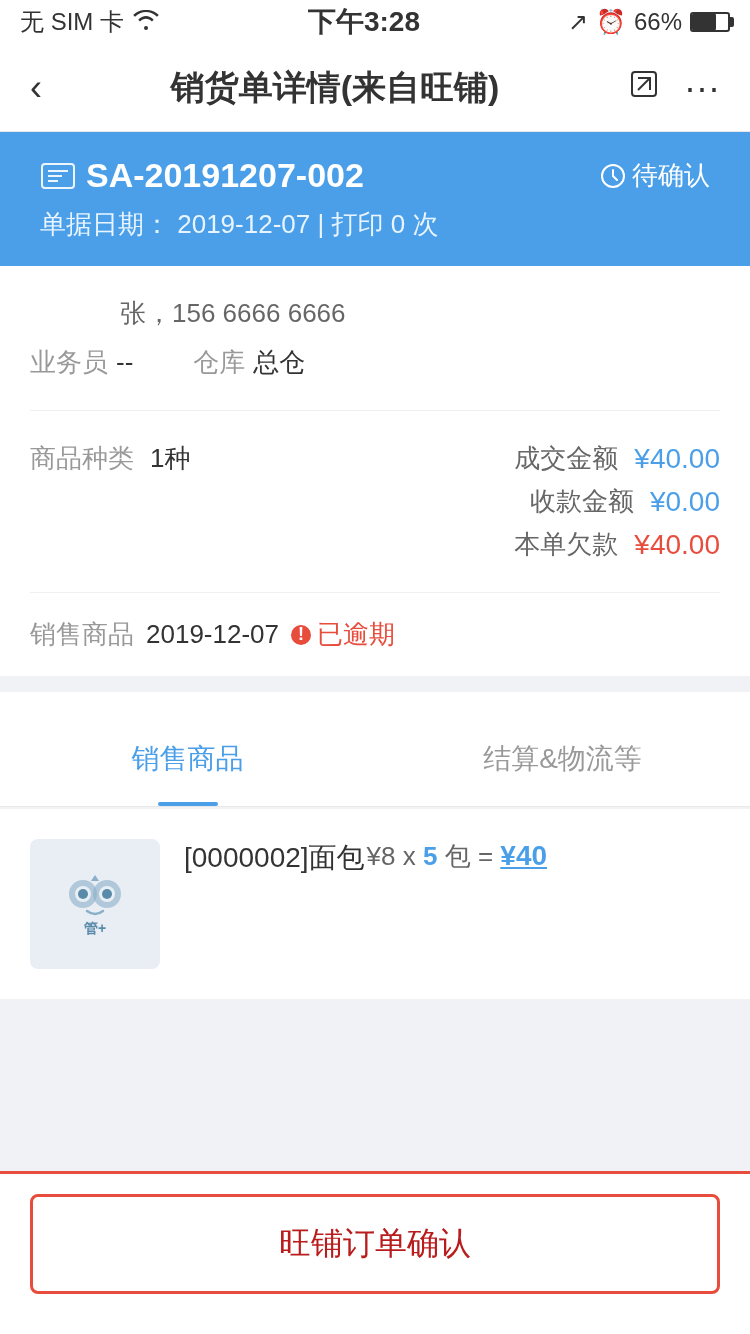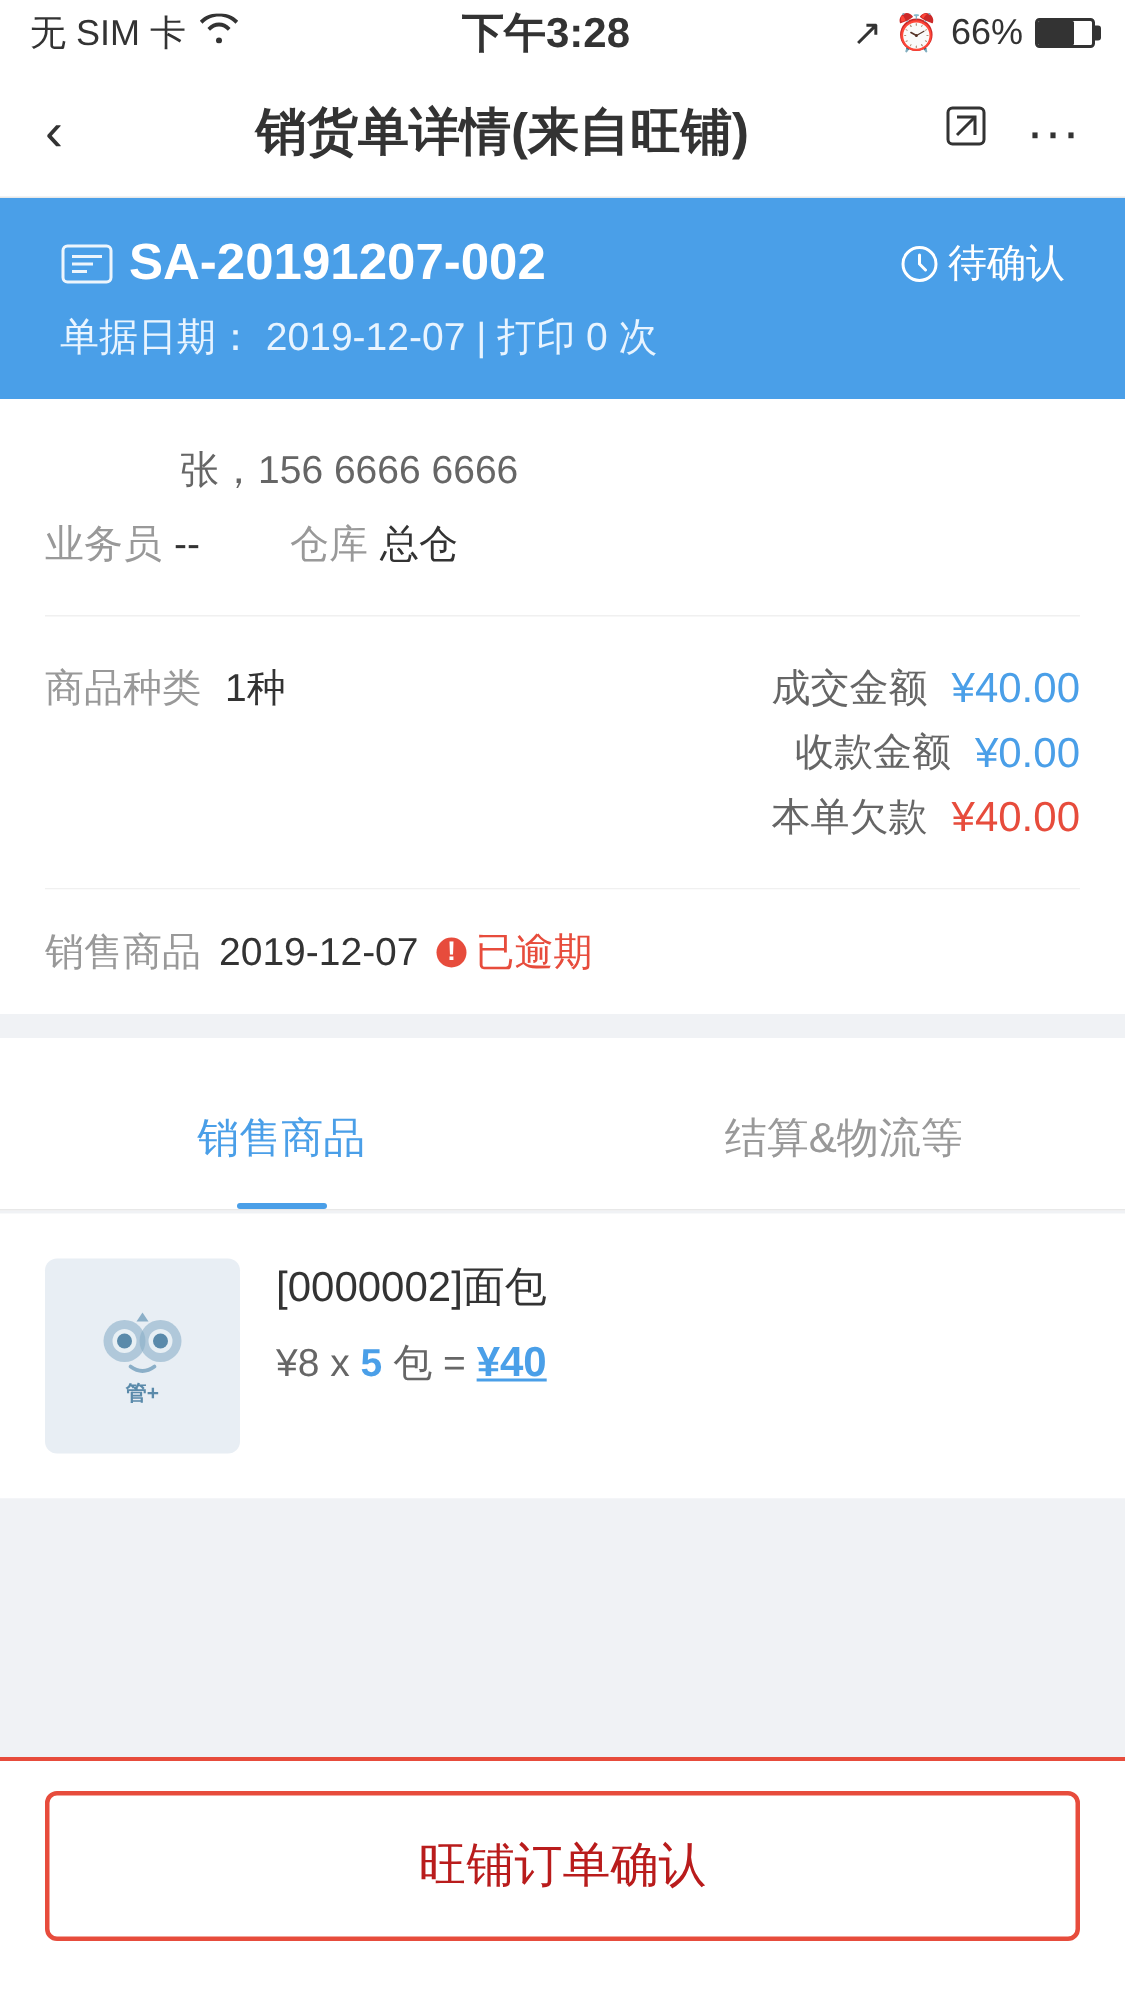--- a/index.html
+++ b/index.html
@@ -309,22 +309,22 @@
     }
     .product-thumb-logo {
       font-size: 40px;
       color: #8bafc8;
       text-align: center;
       line-height: 1.2;
     }
     .product-info {
       flex: 1;
       display: flex;
-      flex-direction: column;
-      gap: 14px;
+      flex-direction: row;
+      gap: 2px;
     }
     .product-name {
       font-size: 28px;
       color: #333;
       font-weight: 500;
     }
     .product-price-line {
       font-size: 26px;
       color: #666;
     }

